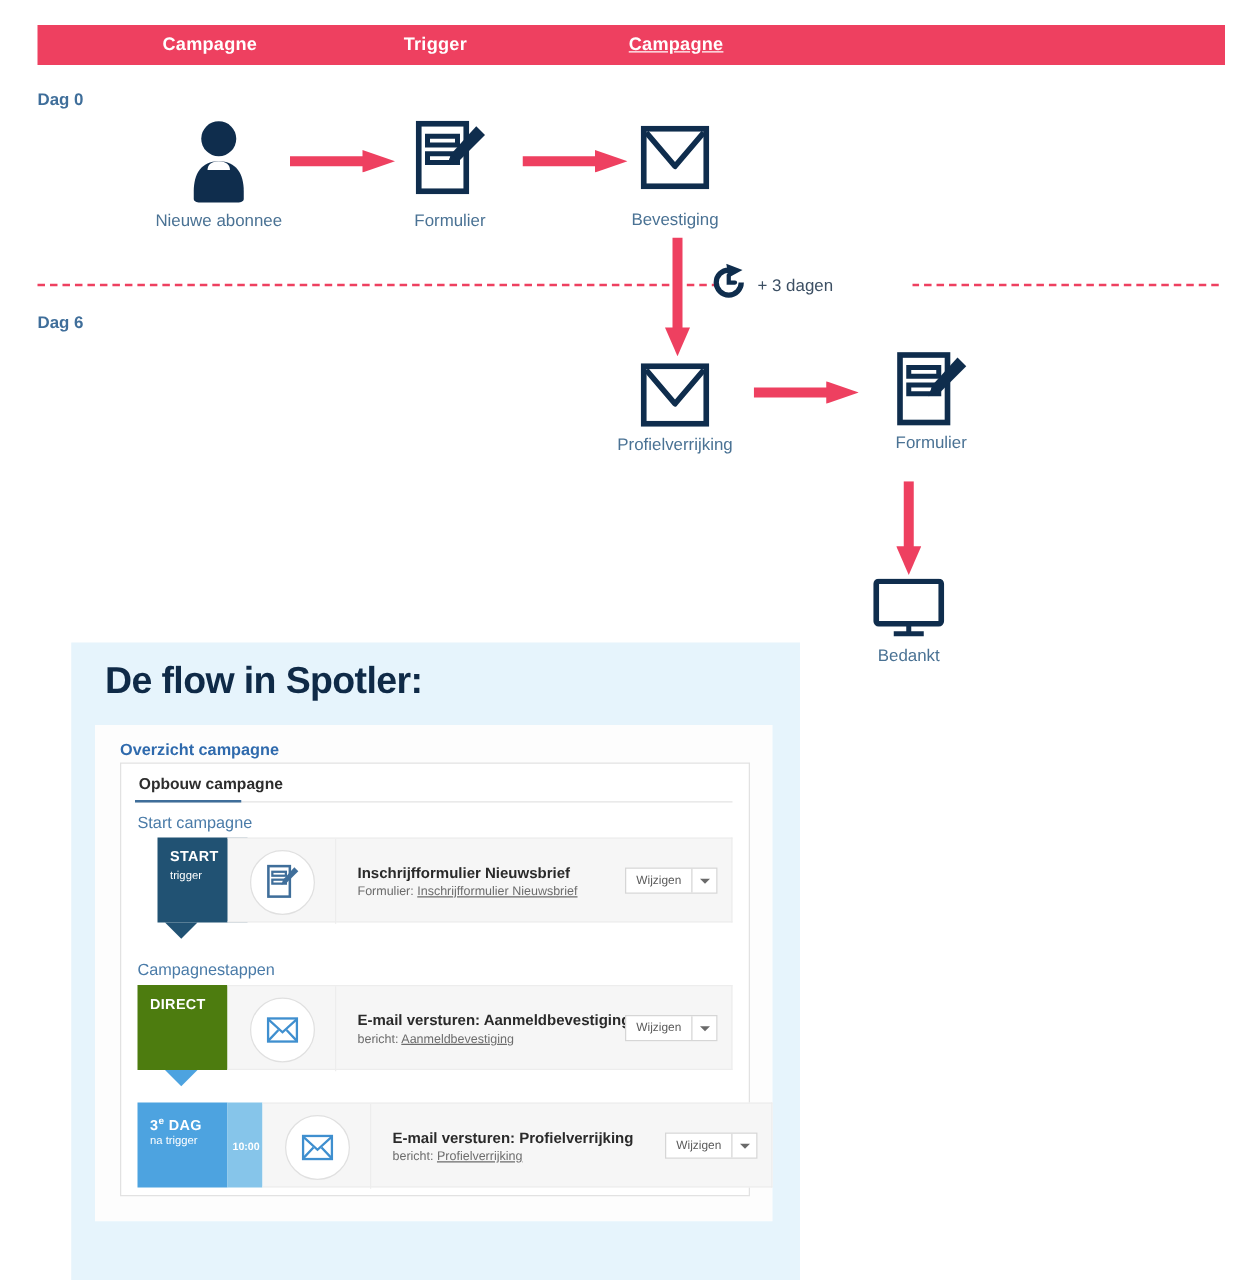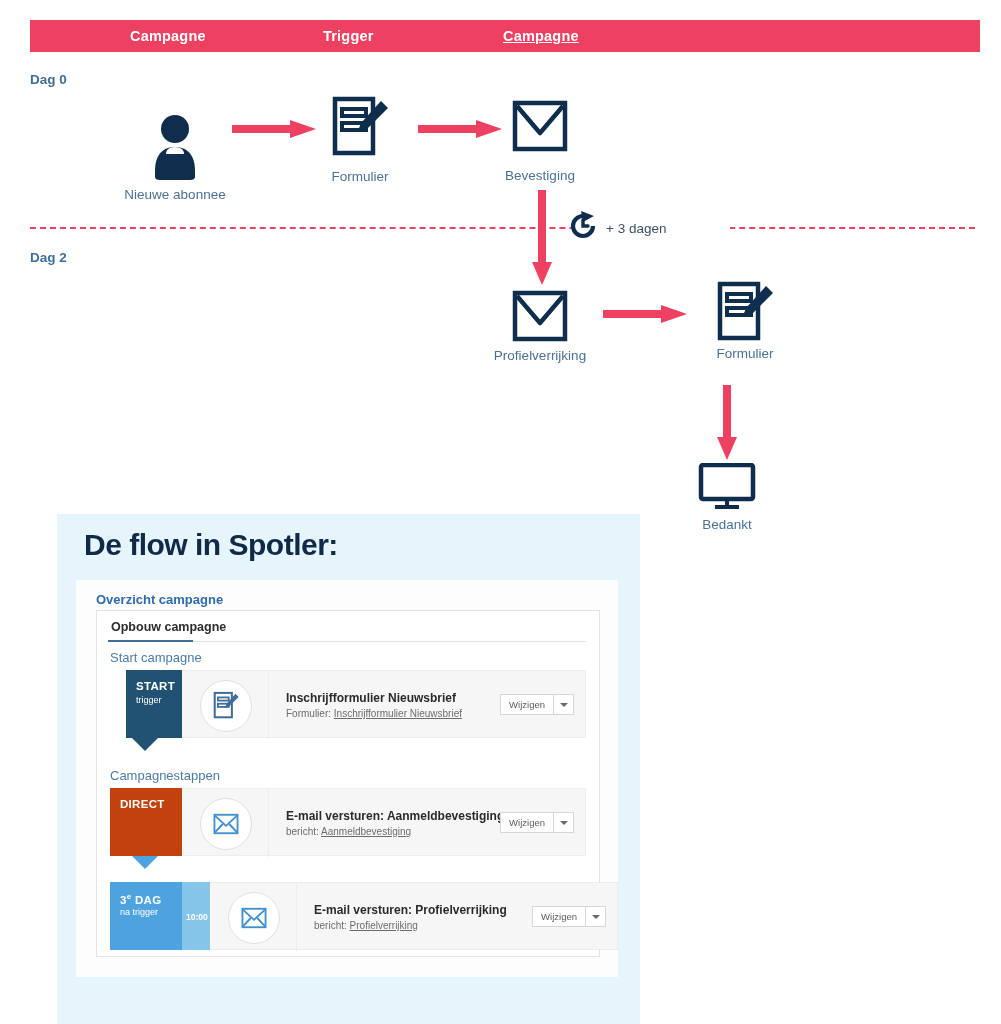--- a/index.html
+++ b/index.html
@@ -153,21 +153,21 @@
 <body>
 
 <div class="abs" id="header-bar">
   <span class="hdr-label" id="hdr-doelgroep">Campagne</span>
   <span class="hdr-label" id="hdr-trigger">Trigger</span>
   <span class="hdr-label" id="hdr-campagne">Campagne</span>
 </div>
 
 <div class="abs day-label" id="day0-label">Dag 0</div>
 
-<div class="node" style="left:120px;top:113px;width:110px;">
+<div class="node" style="left:120px;top:95px;width:110px;">
   <span class="icon-wrap">
     <svg width="60" height="68" viewBox="0 0 60 68">
       <circle cx="30" cy="16" r="14" fill="#0f2d4d"></circle>
       <path d="M30 34 C16 34 10 44 10 58 L10 64 C10 66 12 67 15 67 L45 67 C48 67 50 66 50 64 L50 58 C50 44 44 34 30 34 Z" fill="#0f2d4d"></path>
       <path d="M30 34 C24 34 21 37 21 41 L39 41 C39 37 36 34 30 34 Z" fill="#ffffff"></path>
     </svg>
   </span>
   <span class="node-caption" style="top:74px;">Nieuwe abonnee</span>
 </div>
 
@@ -221,21 +221,21 @@
   <span>
     <svg width="28" height="30" viewBox="0 0 28 30">
       <path d="M13 5 A10 10 0 1 0 23 15" fill="none" stroke="#0f2d4d" stroke-width="4.2" stroke-linecap="butt"></path>
       <polygon points="11,0 24,5 13,11" fill="#0f2d4d"></polygon>
       <path d="M13 9 L13 15 L18 15" fill="none" stroke="#0f2d4d" stroke-width="3.4" stroke-linecap="round"></path>
     </svg>
   </span>
   <span id="clock-label">+ 3 dagen</span>
 </div>
 
-<div class="abs day-label" id="day3-label">Dag 2</div>
+<div class="abs day-label" id="day3-label">Dag 6</div>
 
 <div class="node" style="left:512px;top:290px;width:56px;">
   <span class="icon-wrap">
     <svg width="56" height="52" viewBox="0 0 56 52">
       <rect x="3" y="3" width="50" height="46" fill="none" stroke="#0f2d4d" stroke-width="4.5"></rect>
       <path d="M5 6 L28 33 L51 6" fill="none" stroke="#0f2d4d" stroke-width="4.5" stroke-linejoin="round"></path>
     </svg>
   </span>
   <span class="node-caption" style="top:58px;">Profielverrijking</span>
 </div>
@@ -315,21 +315,21 @@
       <span class="wz-caret">
           <i class="caret"></i>
         </span>
     </div>
   </div>
 </div>
 
 <div class="abs section-title" id="campagnestappen-title">Campagnestappen</div>
 
 <div class="step-row" style="left:110px;top:788px;width:476px;">
-  <div class="step-badge" style="background:#c2410c;">
+  <div class="step-badge" style="background:#4d7c0f;">
     <span class="badge-main">DIRECT</span>
   </div>
   <div class="badge-tail" style="border-top:13px solid #4da3e0;"></div>
   <div class="step-body">
     <div class="step-icon-circle">
       <svg width="26" height="24" viewBox="0 0 56 52">
         <rect x="3" y="6" width="50" height="40" fill="none" stroke="#3f8fcf" stroke-width="4"></rect>
         <path d="M4 8 L28 30 L52 8" fill="none" stroke="#3f8fcf" stroke-width="4"></path>
         <path d="M4 44 L21 26 M52 44 L35 26" fill="none" stroke="#3f8fcf" stroke-width="4"></path>
       </svg>

